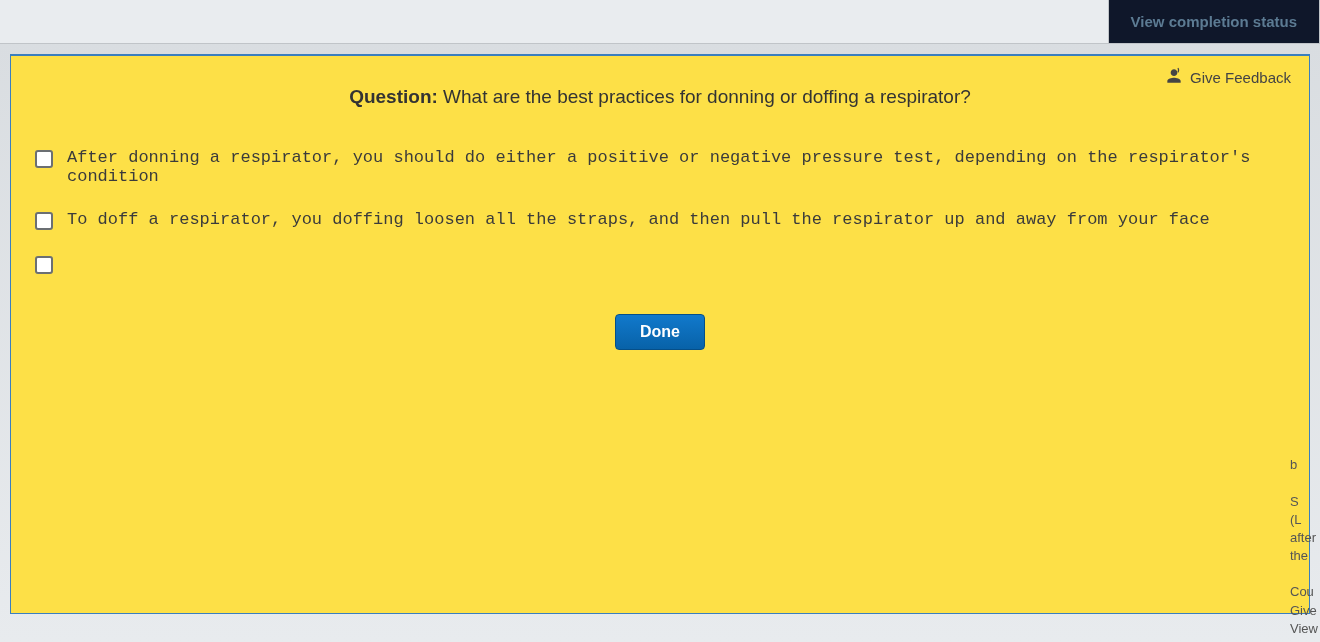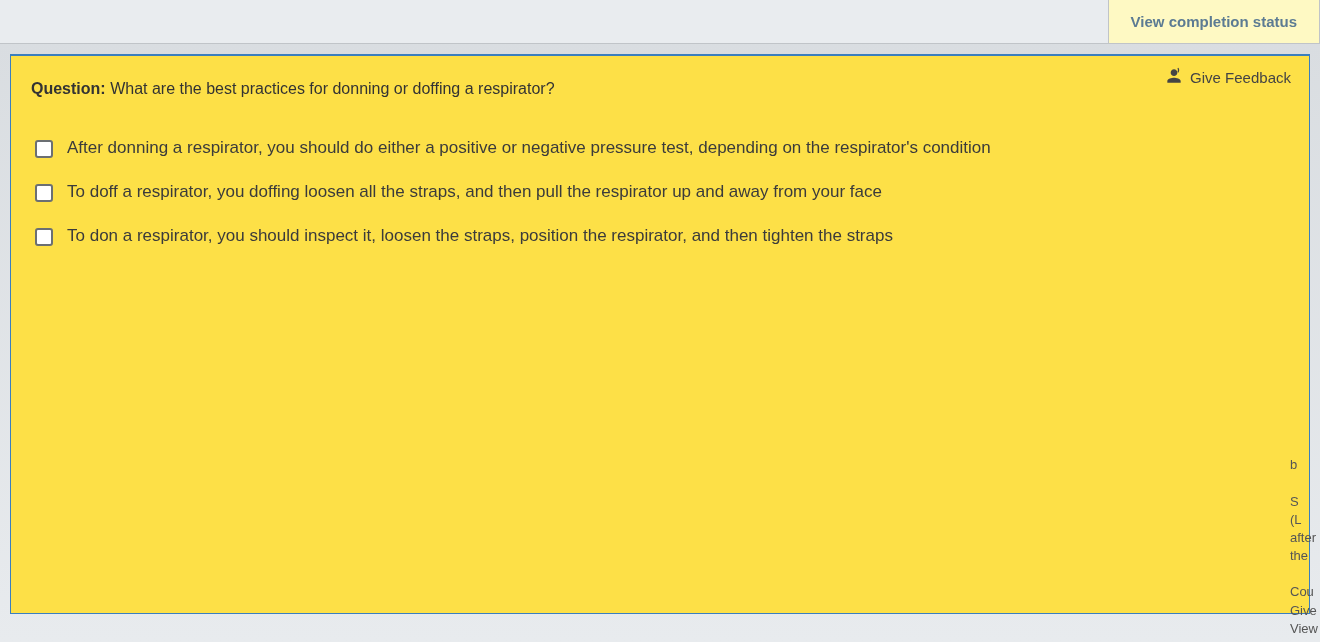--- a/index.html
+++ b/index.html
@@ -23,21 +23,21 @@
   .status-tab {
     border: 1px solid #c0c4c8;
     border-top: none;
     border-bottom: none;
     padding: 0 22px;
     display: flex;
     align-items: center;
     font-size: 15px;
     font-weight: 600;
     color: #5c7b93;
-    background: #fef9c3;
+    background: #0f172a;
     cursor: pointer;
   }
   .main-panel {
     position: relative;
     margin: 10px 10px 0 10px;
     background: #fde047;
     border: 1px solid #3b7fbf;
     border-top: 2px solid #3b7fbf;
     min-height: 560px;
   }
@@ -47,35 +47,37 @@
     right: 18px;
     display: flex;
     align-items: center;
     gap: 6px;
     color: #444;
     font-size: 15px;
     cursor: pointer;
   }
   .feedback-link svg { width: 20px; height: 20px; fill: #444; }
   .question-header {
-    padding: 24px 20px 18px 20px;
-    font-size: 16px;
+    padding: 30px 20px 18px 20px;
+    font-size: 19px;
     color: #333;
+    text-align: center;
   }
   .question-header .q-label { font-weight: 700; }
   .instruction-bar {
     background: #0d2e6e;
     background: linear-gradient(to bottom, #123a87 0%, #0e2f70 100%);
     color: #fff;
     padding: 16px 20px;
     font-size: 17px;
   }
   .instruction-bar .bold { font-weight: 700; }
   .options {
     padding: 10px 20px 10px 20px;
+    font-family: Liberation Mono, monospace;
   }
   .option-row {
     display: flex;
     align-items: flex-start;
     gap: 14px;
     padding: 12px 4px;
     font-size: 17px;
     color: #3b3b3b;
     cursor: pointer;
   }
@@ -149,24 +151,26 @@
     <div class="option-row">
       <span class="checkbox"></span>
       <span>After donning a respirator, you should do either a positive or negative pressure test, depending on the respirator's condition</span>
     </div>
     <div class="option-row">
       <span class="checkbox"></span>
       <span>To doff a respirator, you doffing loosen all the straps, and then pull the respirator up and away from your face</span>
     </div>
     <div class="option-row">
       <span class="checkbox"></span>
-      <span>To don a respirator, you should inspect it, loosen the straps, position the respirator, and then tighten the straps</span>
     </div>
   </div>
 
+  <div class="done-wrap">
+    <button class="done-btn">Done</button>
+  </div>
 
 </div>
 
 <div class="side-scrap">
   <div>b</div><br>
   <div>S</div>
   <div>(L</div>
   <div>after</div>
   <div>the</div><br>
   <div>Cou</div>

